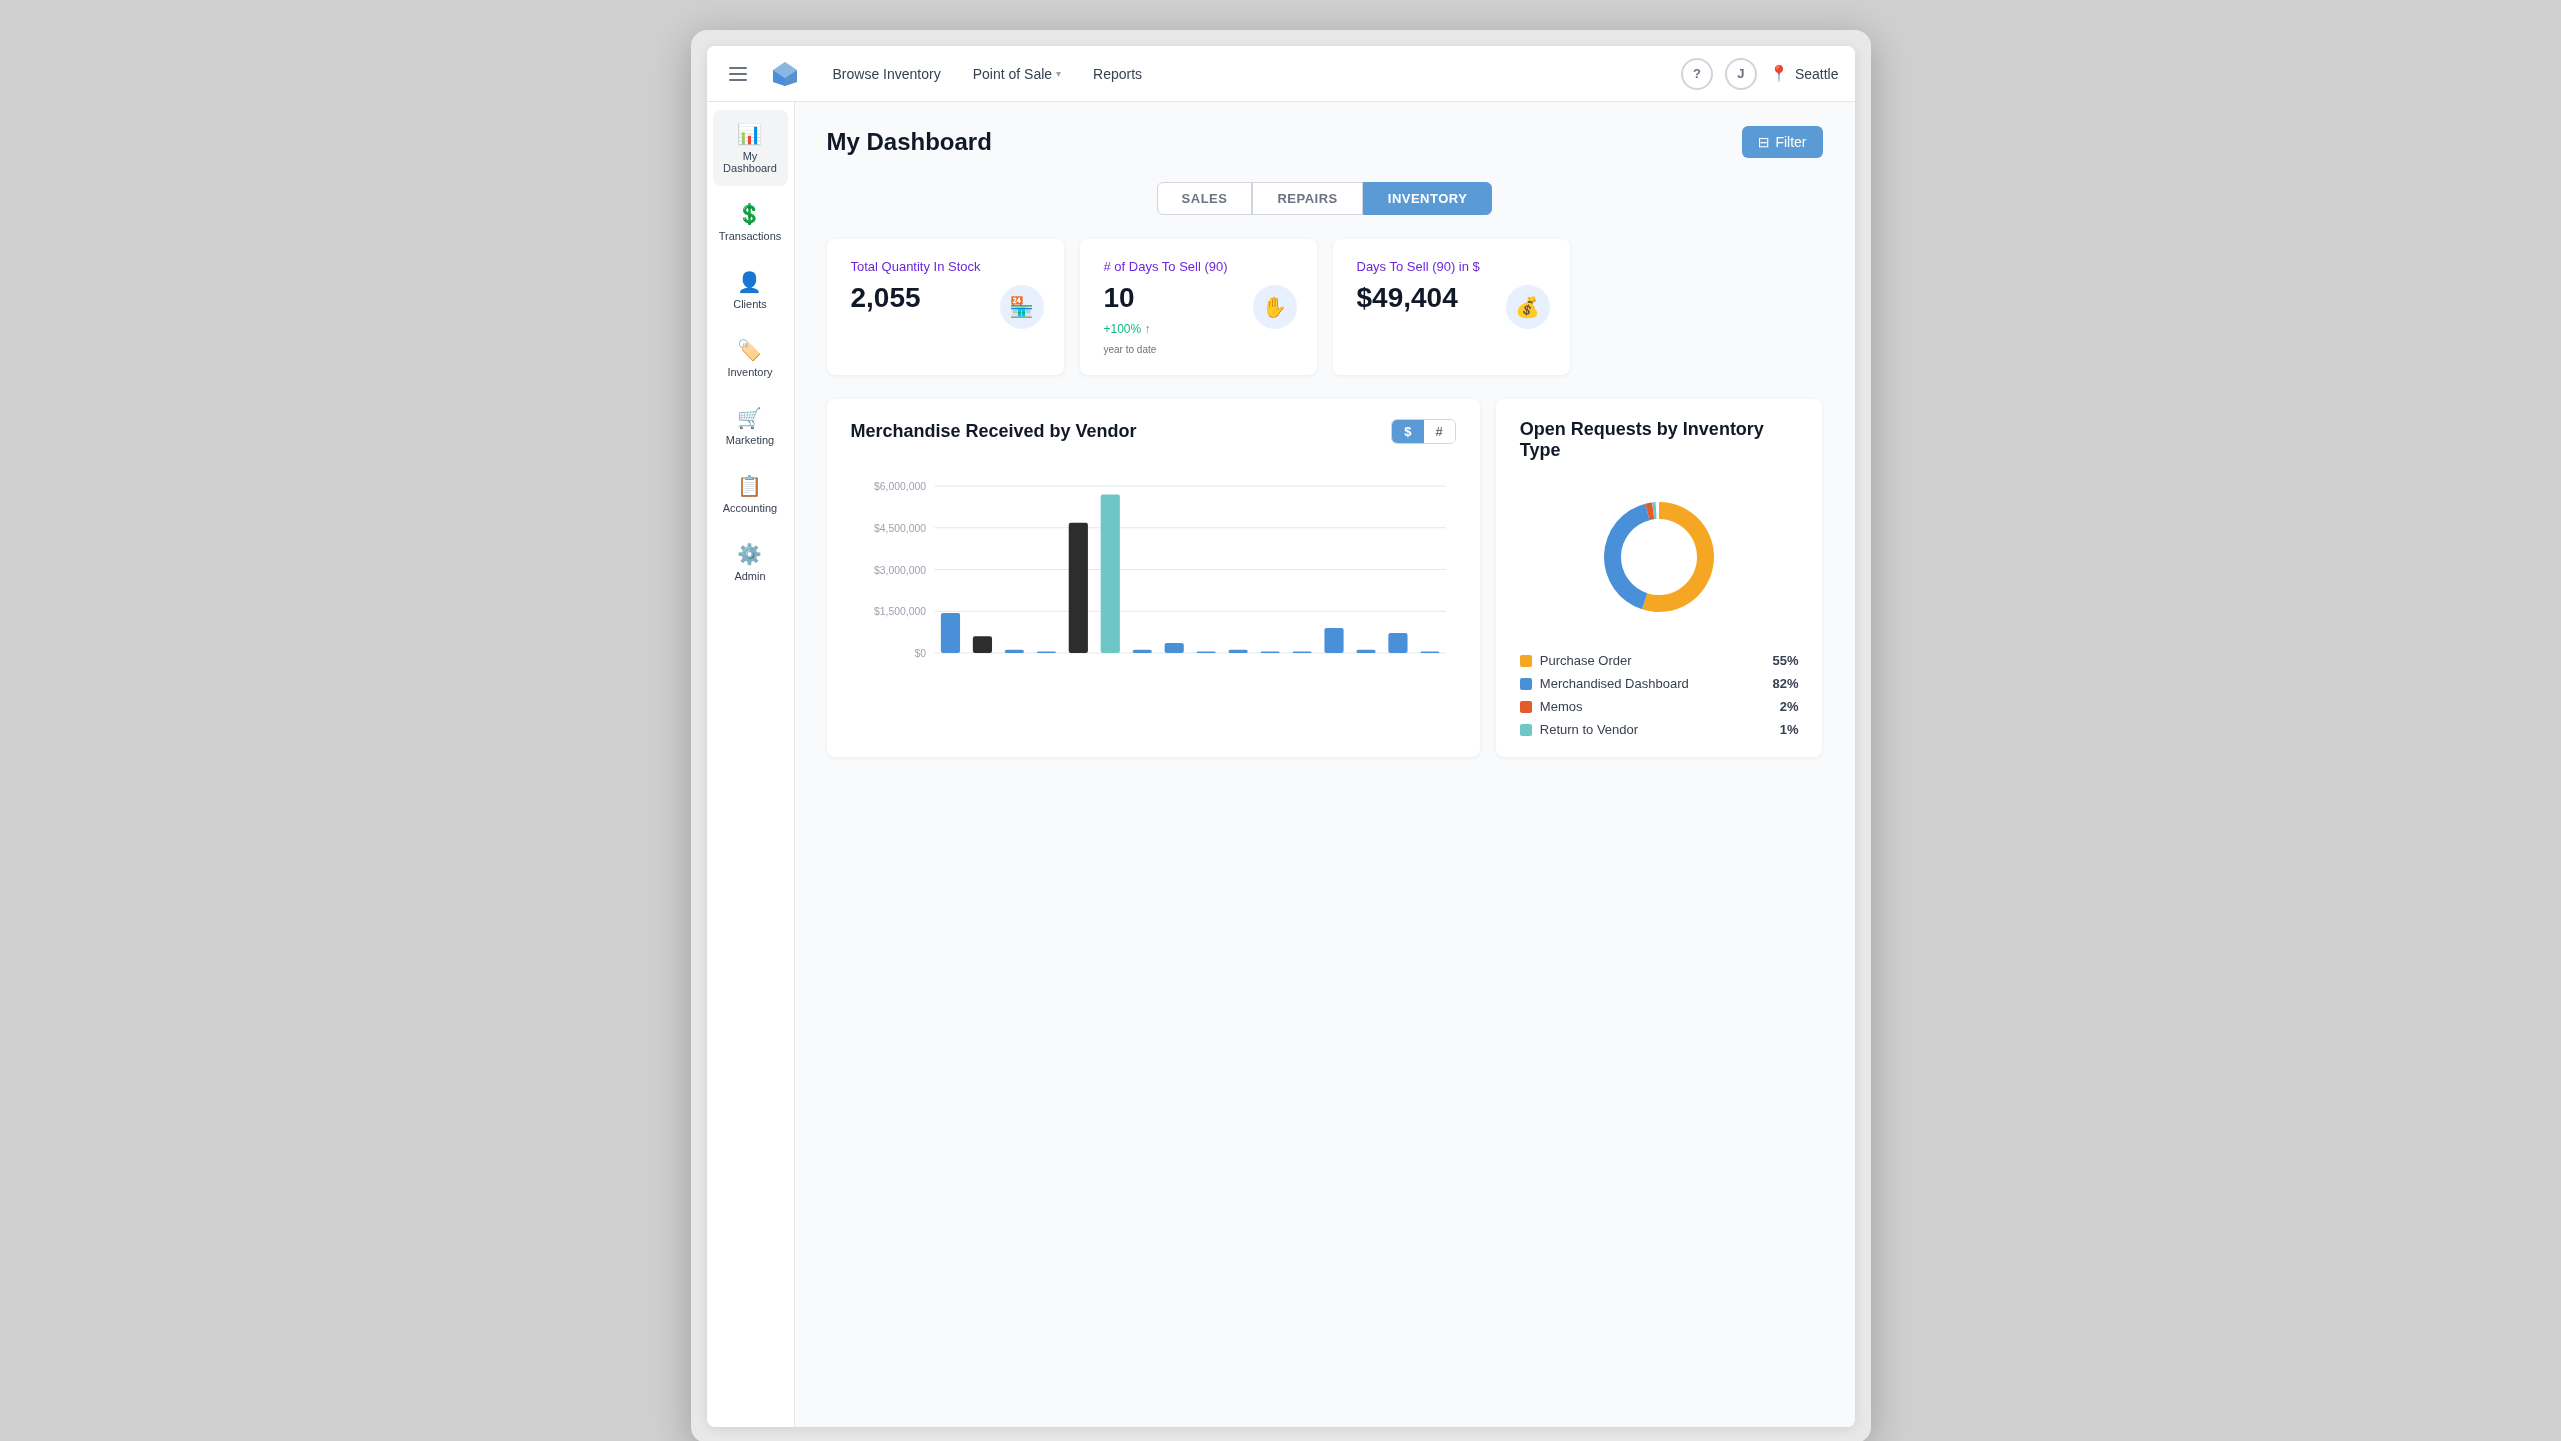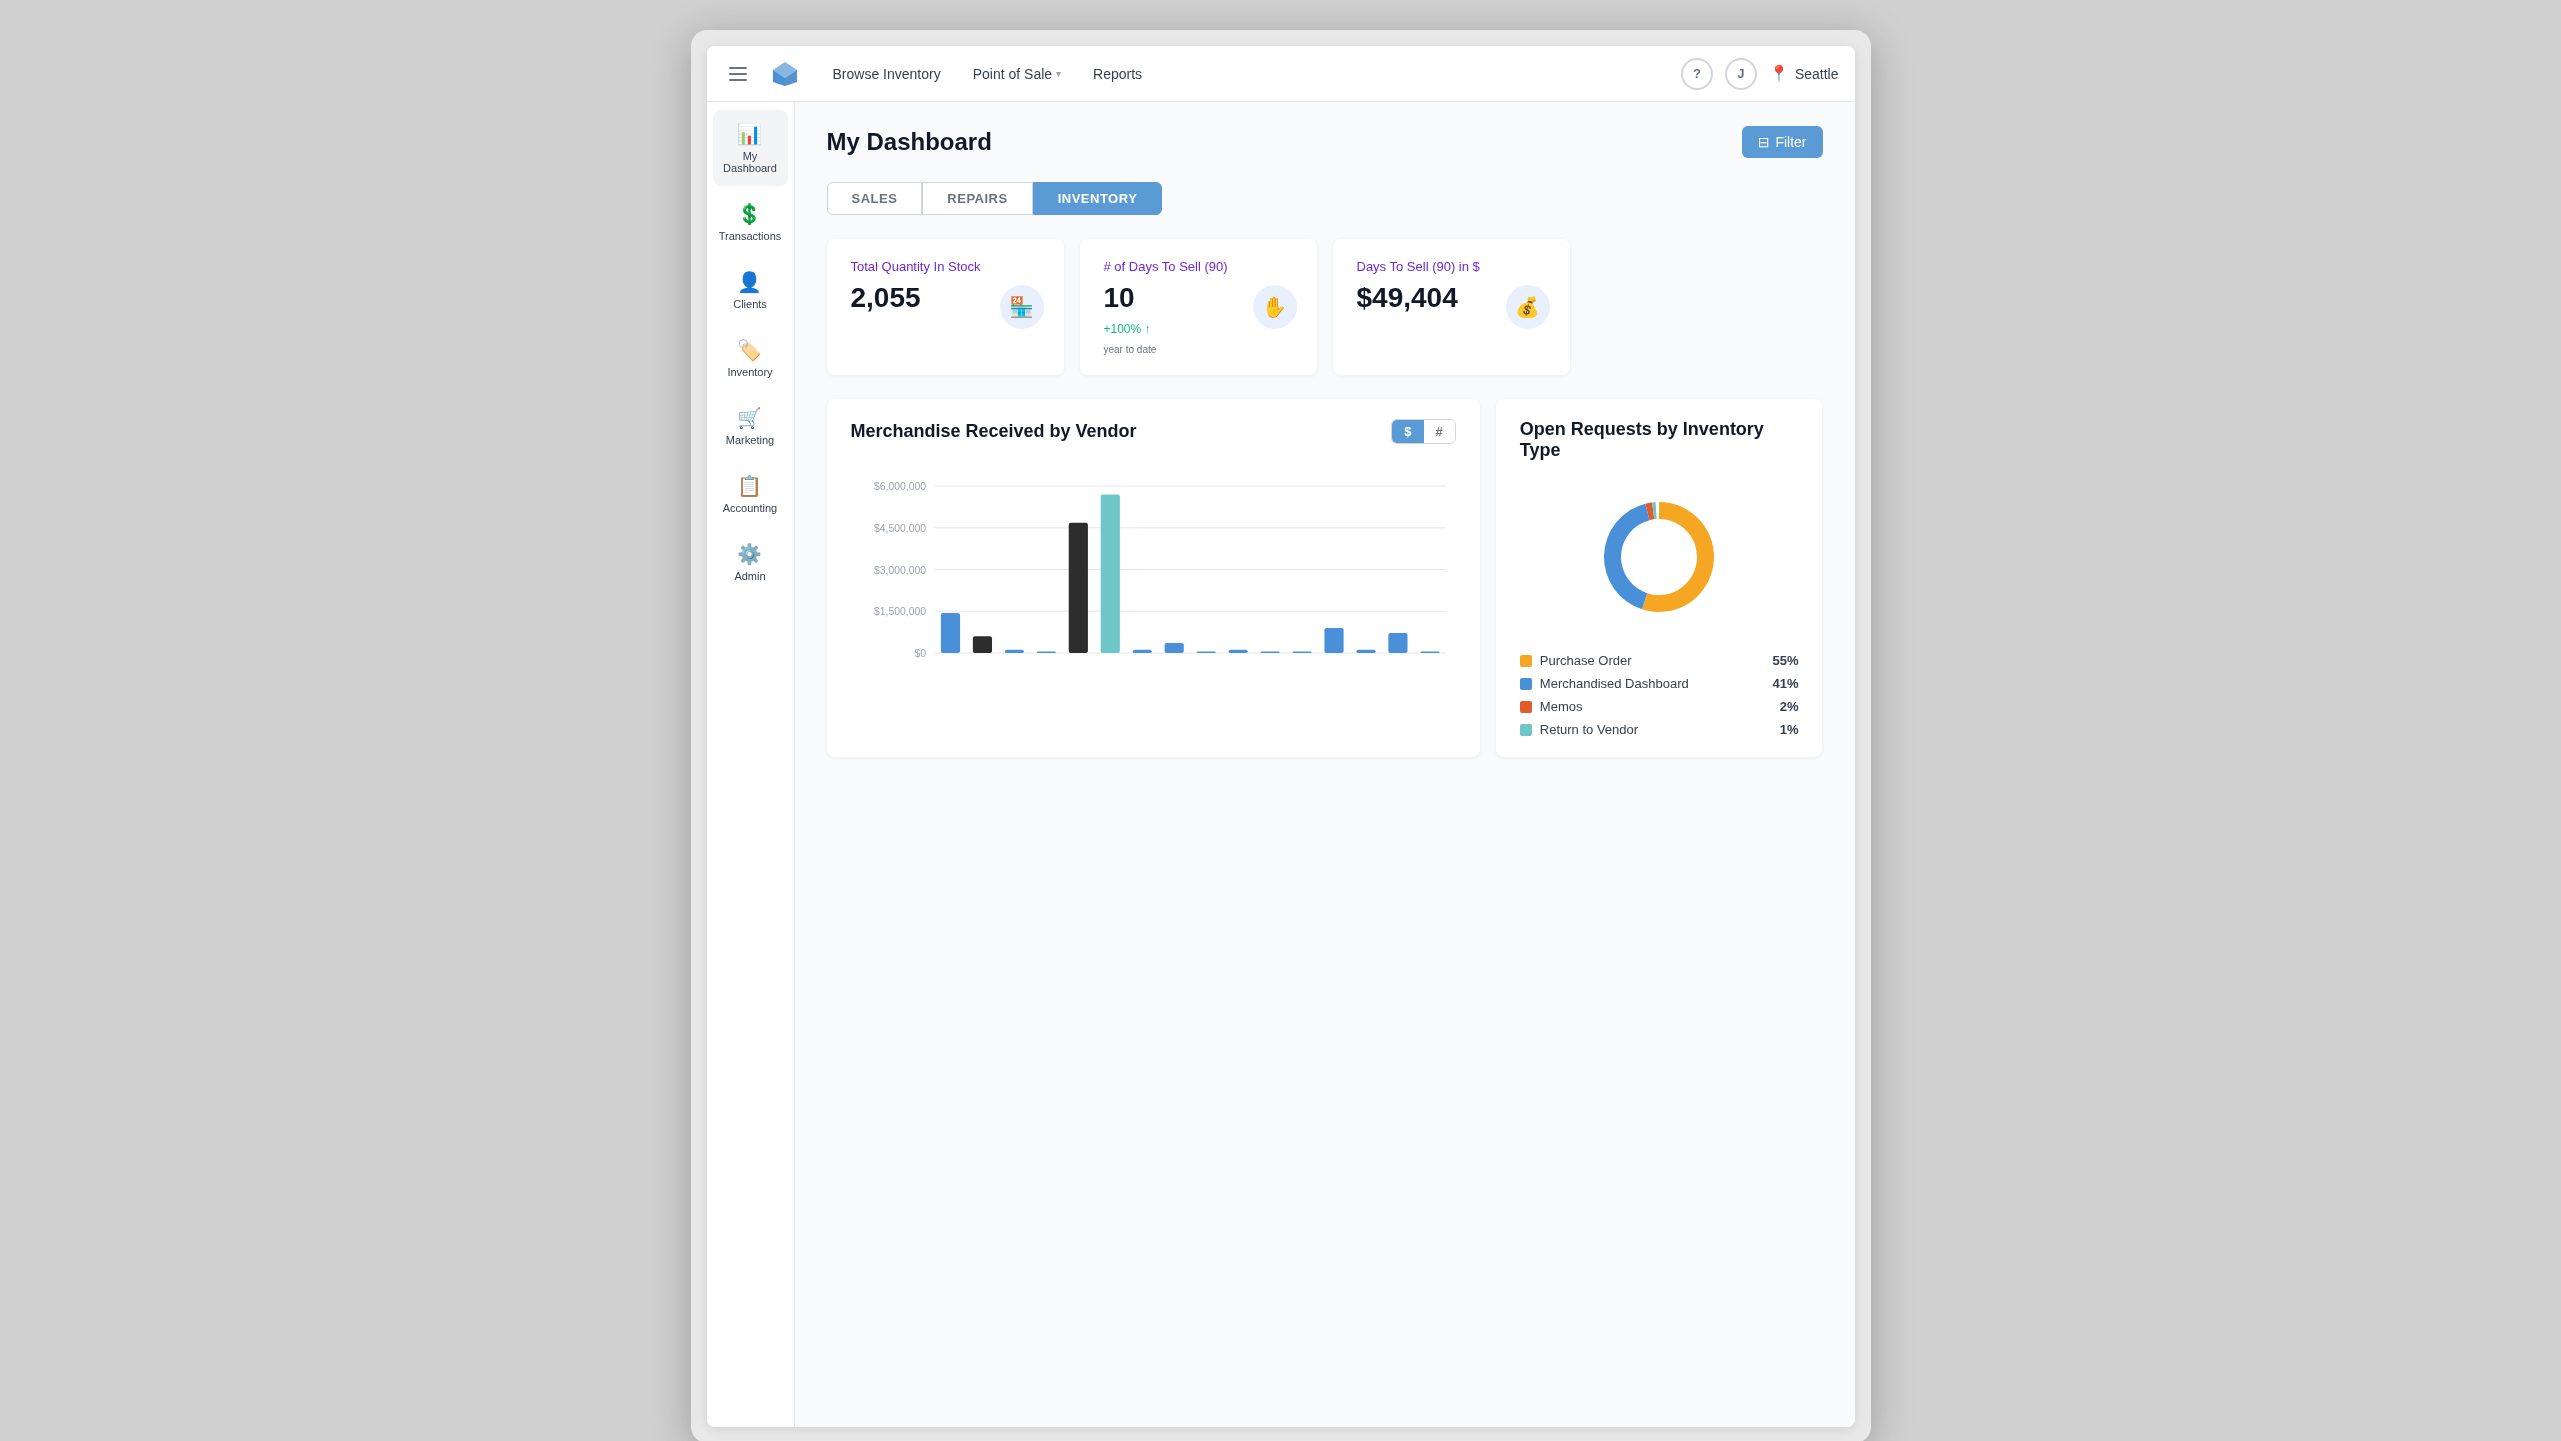--- a/index.html
+++ b/index.html
@@ -168,20 +168,21 @@
       font-size: 14px;
       cursor: pointer;
       display: flex;
       align-items: center;
       gap: 6px;
     }
 
     
     .tabs-row {
       display: flex;
+      justify-content: center;
       gap: 0;
       margin-bottom: 24px;
     }
     .tab-btn {
       padding: 8px 24px;
       border: 1px solid #d1d5db;
       background: #fff;
       font-size: 13px;
       font-weight: 600;
       cursor: pointer;
@@ -511,21 +512,21 @@
       <div class="legend-dot" style="background:#f5a623"></div>
       <span>Purchase Order</span>
     </div>
     <span class="legend-pct">55%</span>
   </div>
                   <div class="legend-item">
     <div class="legend-left">
       <div class="legend-dot" style="background:#4a90d9"></div>
       <span>Merchandised Dashboard</span>
     </div>
-    <span class="legend-pct">41%</span>
+    <span class="legend-pct">82%</span>
   </div>
                   <div class="legend-item">
     <div class="legend-left">
       <div class="legend-dot" style="background:#e05c2a"></div>
       <span>Memos</span>
     </div>
     <span class="legend-pct">2%</span>
   </div>
                   <div class="legend-item">
     <div class="legend-left">

